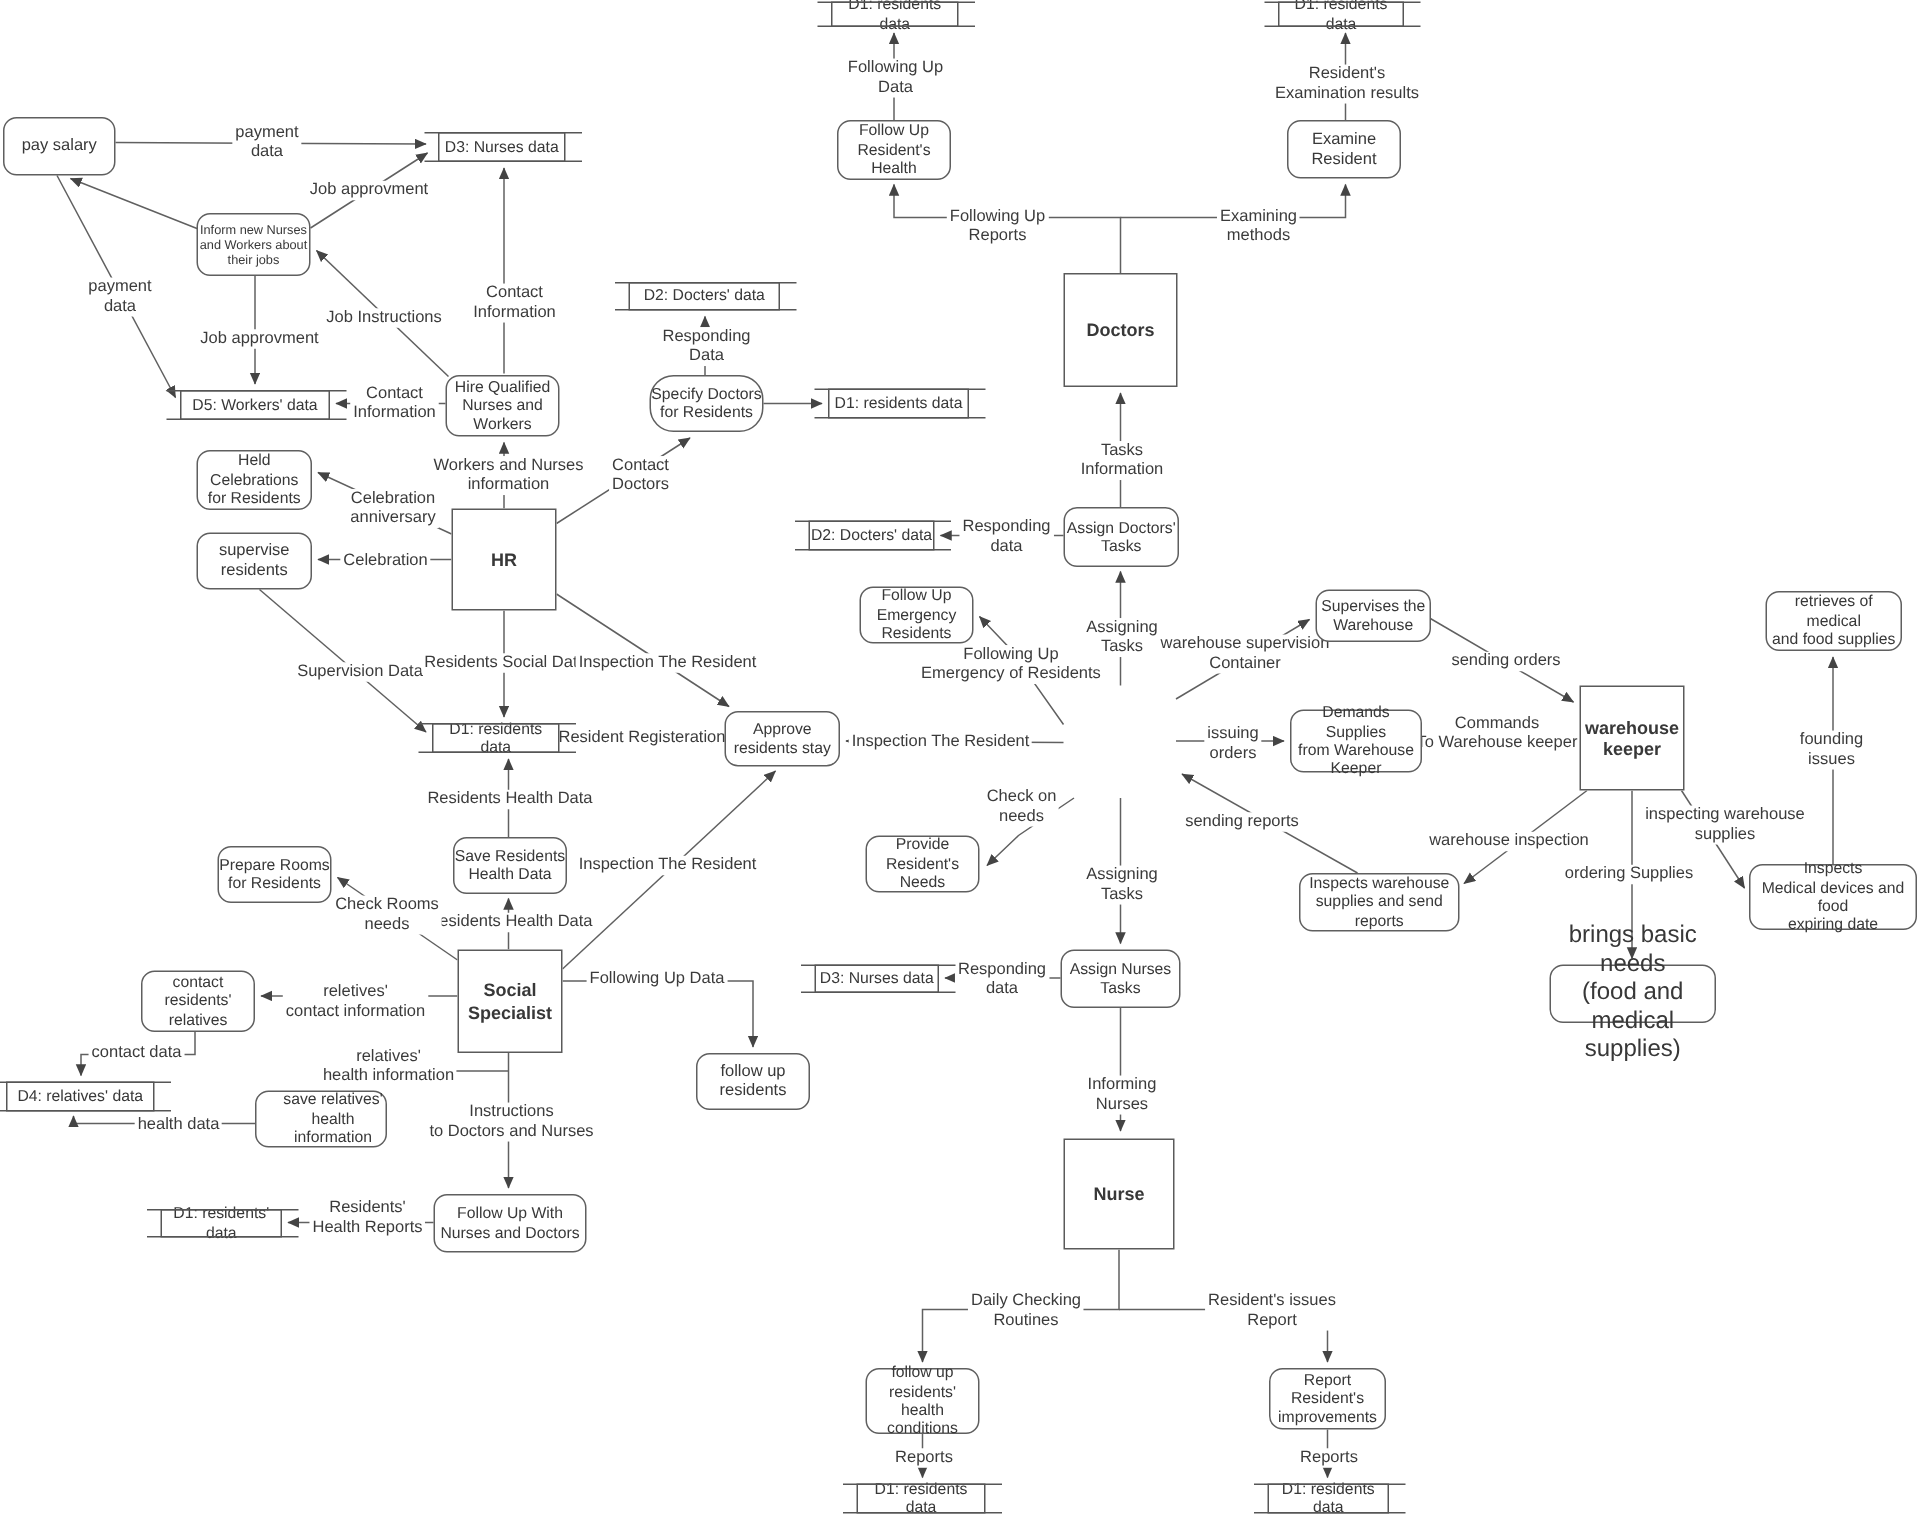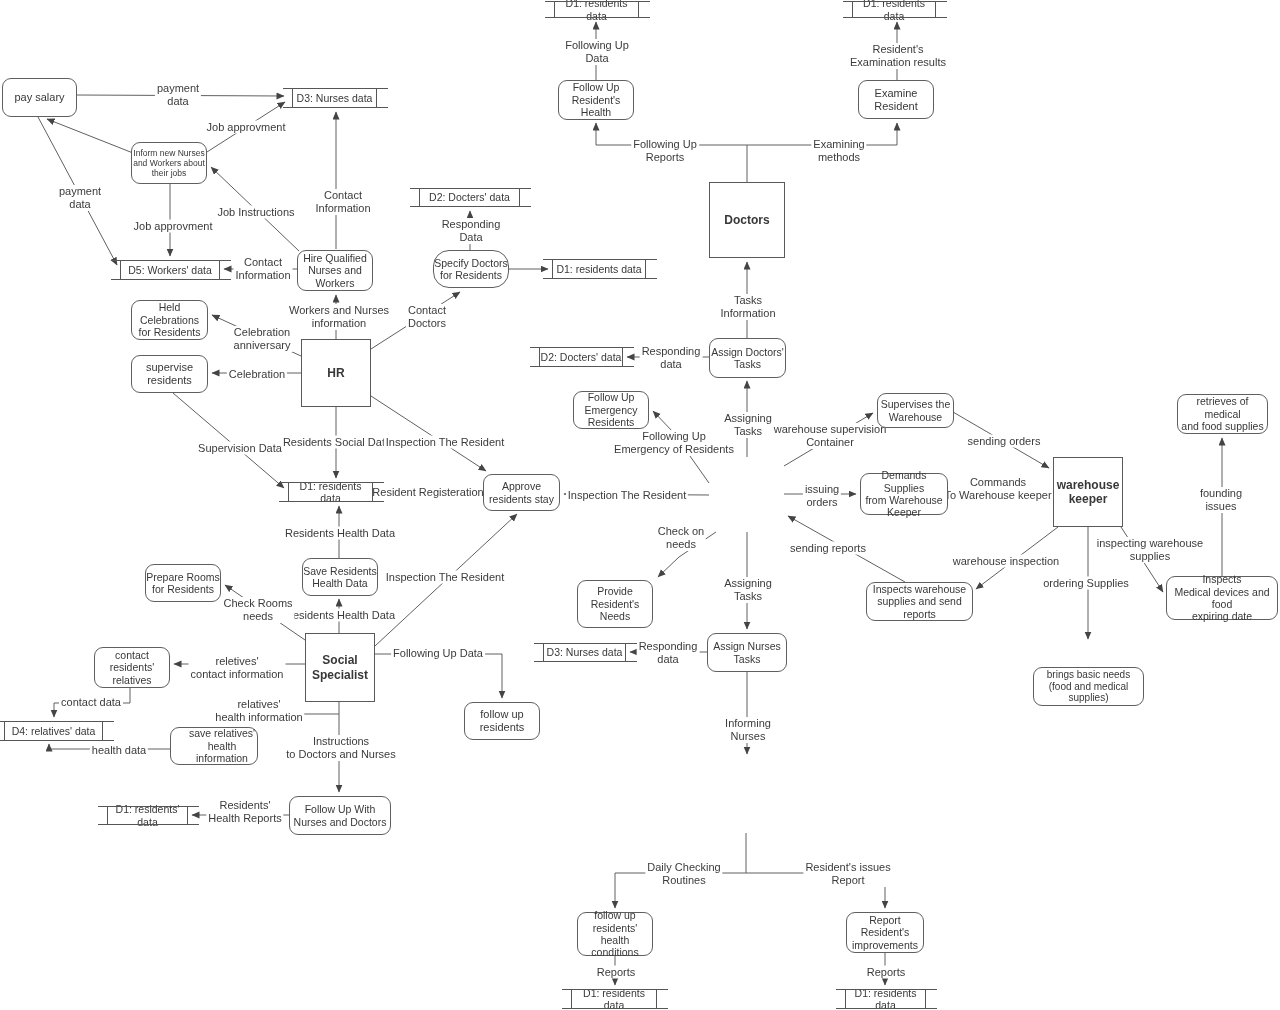--- a/index.html
+++ b/index.html
@@ -190,37 +190,37 @@
 Health</div>
     <div class="node process" style="left: 858px; top: 80px; width: 76px; height: 39px;">Examine
 Resident</div>
     <div class="node process" style="left: 709px; top: 338px; width: 77px; height: 40px; font-size: 10.5px;">Assign Doctors'
 Tasks</div>
     <div class="node process" style="left: 573px; top: 391px; width: 76px; height: 38px; font-size: 10.5px;">Follow Up
 Emergency
 Residents</div>
     <div class="node process" style="left: 483px; top: 474px; width: 77px; height: 37px; font-size: 10.5px;">Approve
 residents stay</div>
-    <div class="node process" style="left: 577px; top: 580px; width: 76px; height: 48px; font-size: 10.5px;">Provide
+    <div class="node process" style="left: 577px; top: 557px; width: 76px; height: 38px; font-size: 10.5px;">Provide
 Resident's
 Needs</div>
     <div class="node process" style="left: 877px; top: 393px; width: 77px; height: 35px; font-size: 10.5px;">Supervises the
 Warehouse</div>
     <div class="node process" style="left: 860px; top: 473px; width: 88px; height: 42px; font-size: 10.5px;">Demands Supplies
 from Warehouse
 Keeper</div>
     <div class="node process" style="left: 1177px; top: 394px; width: 91px; height: 40px; font-size: 10.5px;">retrieves of medical
 and food supplies</div>
     <div class="node process" style="left: 866px; top: 582px; width: 107px; height: 39px; font-size: 10.5px;">Inspects warehouse
 supplies and send
 reports</div>
     <div class="node process" style="left: 1166px; top: 576px; width: 112px; height: 44px; font-size: 10.5px;">Inspects
 Medical devices and food
 expiring date</div>
-    <div class="node process" style="left: 1033px; top: 643px; width: 111px; height: 39px; font-size: 10px; margin-top: 24px;">brings basic needs
+    <div class="node process" style="left: 1033px; top: 643px; width: 111px; height: 39px; font-size: 16px;">brings basic needs
 (food and medical
 supplies)</div>
     <div class="node process" style="left: 707px; top: 633px; width: 80px; height: 39px; font-size: 10.5px;">Assign Nurses
 Tasks</div>
     <div class="node process" style="left: 464px; top: 702px; width: 76px; height: 38px;">follow up
 residents</div>
     <div class="node process" style="left: 577px; top: 912px; width: 76px; height: 44px; font-size: 10.5px;">follow up
 residents' health
 conditions</div>
     <div class="node process" style="left: 846px; top: 912px; width: 78px; height: 41px; font-size: 10.5px;">Report
@@ -234,20 +234,21 @@
 residents'
 relatives</div>
     <div class="node process" style="left: 170px; top: 727px; width: 88px; height: 38px; font-size: 10.5px; padding-left: 16px;">save relatives'
 health information</div>
     <div class="node process" style="left: 289px; top: 796px; width: 102px; height: 39px; font-size: 10.5px;">Follow Up With
 Nurses and Doctors</div>
     <div class="node entity" style="left: 301px; top: 339px; width: 70px; height: 68px;">HR</div>
     <div class="node entity" style="left: 709px; top: 182px; width: 76px; height: 76px;">Doctors</div>
     <div class="node entity" style="left: 1053px; top: 457px; width: 70px; height: 70px;">warehouse
 keeper</div>
+    <div class="node entity" style="left: 709px; top: 759px; width: 74px; height: 74px;">Nurse</div>
     <div class="node entity" style="left: 305px; top: 633px; width: 70px; height: 69px;">Social
 Specialist</div>
     <div class="node store" style="left: 292px; top: 88px; width: 85px; height: 20px;">D3: Nurses data</div>
     <div class="node store" style="left: 120px; top: 260px; width: 100px; height: 20px;">D5: Workers' data</div>
     <div class="node store" style="left: 419px; top: 188px; width: 101px; height: 19px;">D2: Docters' data</div>
     <div class="node store" style="left: 552px; top: 259px; width: 94px; height: 20px;">D1: residents data</div>
     <div class="node store" style="left: 554px; top: 1px; width: 85px; height: 17px;">D1: residents data</div>
     <div class="node store" style="left: 852px; top: 1px; width: 84px; height: 17px;">D1: residents data</div>
     <div class="node store" style="left: 539px; top: 347px; width: 84px; height: 20px;">D2: Docters' data</div>
     <div class="node store" style="left: 288px; top: 482px; width: 85px; height: 20px;">D1: residents data</div>

